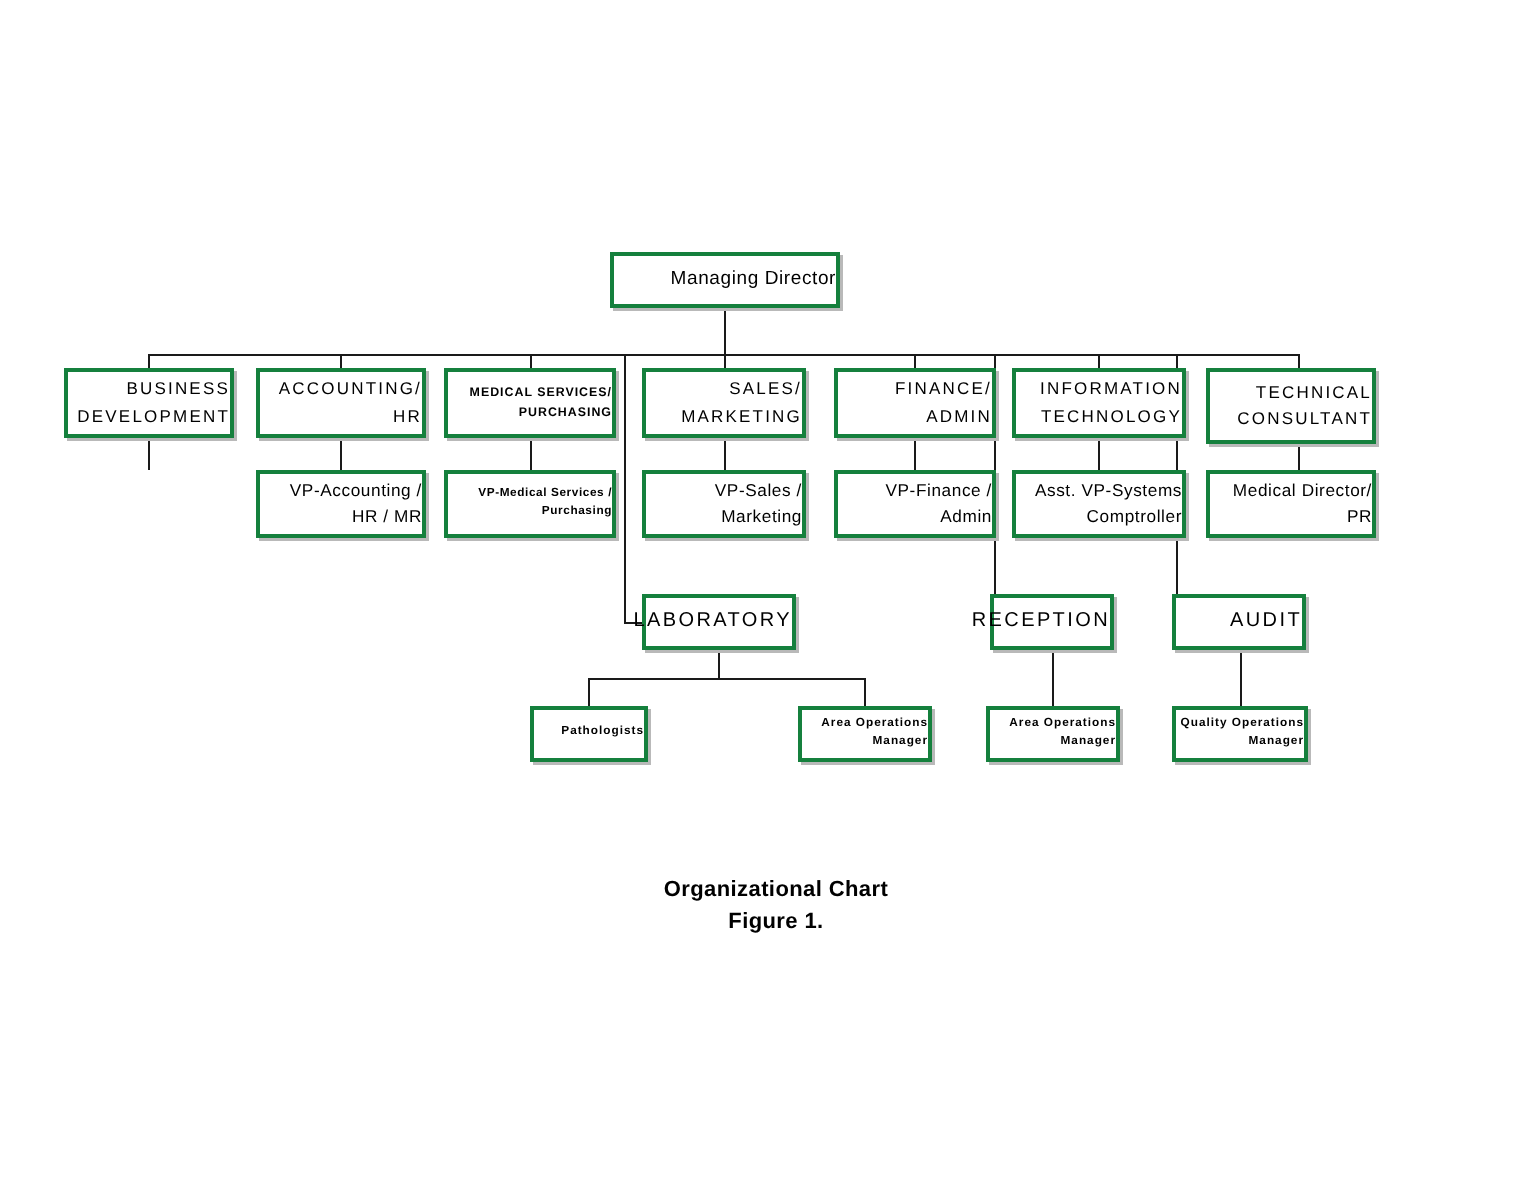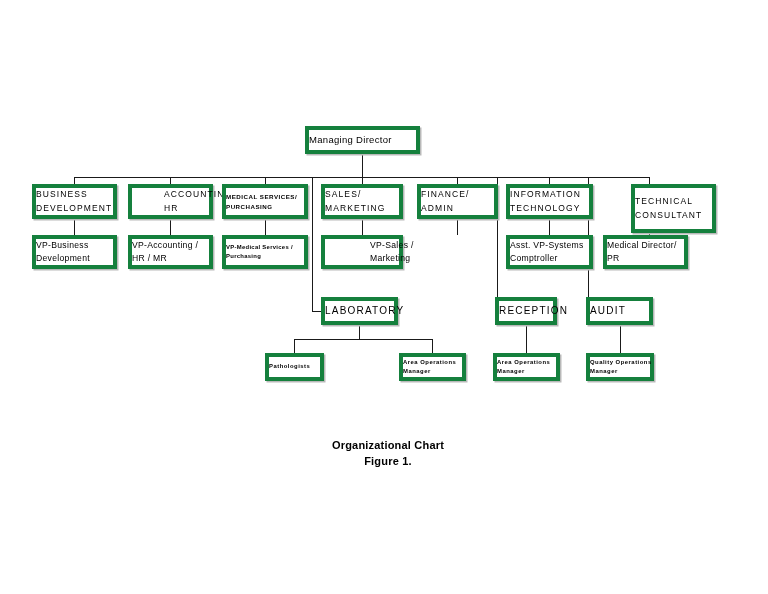--- a/index.html
+++ b/index.html
@@ -22,25 +22,25 @@
     top: 0;
     width: 768px;
     height: 594px;
   }
 
   
   .node {
     position: absolute;
     box-sizing: border-box;
     background: #ffffff;
-    border: 4px solid #15803d;
+    border: 2px solid #15803d;
     box-shadow: 1.5px 1.5px 0 0 #b9b9b9;
     display: flex;
     flex-direction: column;
-    align-items: flex-start;
+    align-items: flex-end;
     justify-content: center;
     text-align: center;
     letter-spacing: 0.4px;
     z-index: 5;
   }
   .node .ln {
     display: block;
     white-space: nowrap;
     line-height: 1.55;
   }
@@ -120,53 +120,53 @@
   <div class="node t-dept" style="left:417px; top:184px; width:81px; height:35px;">
     <span class="ln">FINANCE/</span>
     <span class="ln">ADMIN</span>
   </div>
 
   <div class="node t-dept" style="left:506px; top:184px; width:87px; height:35px;">
     <span class="ln">INFORMATION</span>
     <span class="ln">TECHNOLOGY</span>
   </div>
 
-  <div class="node t-dept" style="left:603px; top:184px; width:85px; height:49px;margin-left:28px;">
+  <div class="node t-dept" style="left:603px; top:184px; width:85px; height:38px;">
     <span class="ln">TECHNICAL</span>
     <span class="ln">CONSULTANT</span>
   </div>
 
   <div class="conn v" style="left:74px;  top:219px; height:16px;"></div>
   <div class="conn v" style="left:170px; top:219px; height:16px;"></div>
   <div class="conn v" style="left:265px; top:219px; height:16px;"></div>
   <div class="conn v" style="left:362px; top:219px; height:16px;"></div>
   <div class="conn v" style="left:457px; top:219px; height:16px;"></div>
   <div class="conn v" style="left:549px; top:219px; height:16px;"></div>
   <div class="conn v" style="left:649px; top:219px; height:16px;"></div>
 
-  <div class="node t-vp" style="left:32px; top:235px; width:85px; height:34px;">
-    <span class="ln">VP-Business</span>
-    <span class="ln">Development</span>
-  </div>
 
   <div class="node t-vp" style="left:128px; top:235px; width:85px; height:34px;">
     <span class="ln">VP-Accounting /</span>
     <span class="ln">HR / MR</span>
   </div>
 
   <div class="node t-vp-s" style="left:222px; top:235px; width:86px; height:34px;">
     <span class="ln">VP-Medical Services /</span>
     <span class="ln">Purchasing</span>
   </div>
 
   <div class="node t-vp" style="left:321px; top:235px; width:82px; height:34px;padding-left:45px;">
     <span class="ln">VP-Sales /</span>
     <span class="ln">Marketing</span>
   </div>
 
+  <div class="node t-vp" style="left:417px; top:235px; width:81px; height:34px;">
+    <span class="ln">VP-Finance /</span>
+    <span class="ln">Admin</span>
+  </div>
 
   <div class="node t-vp" style="left:506px; top:235px; width:87px; height:34px;">
     <span class="ln">Asst. VP-Systems</span>
     <span class="ln">Comptroller</span>
   </div>
 
   <div class="node t-vp" style="left:603px; top:235px; width:85px; height:34px;">
     <span class="ln">Medical Director/</span>
     <span class="ln">PR</span>
   </div>

